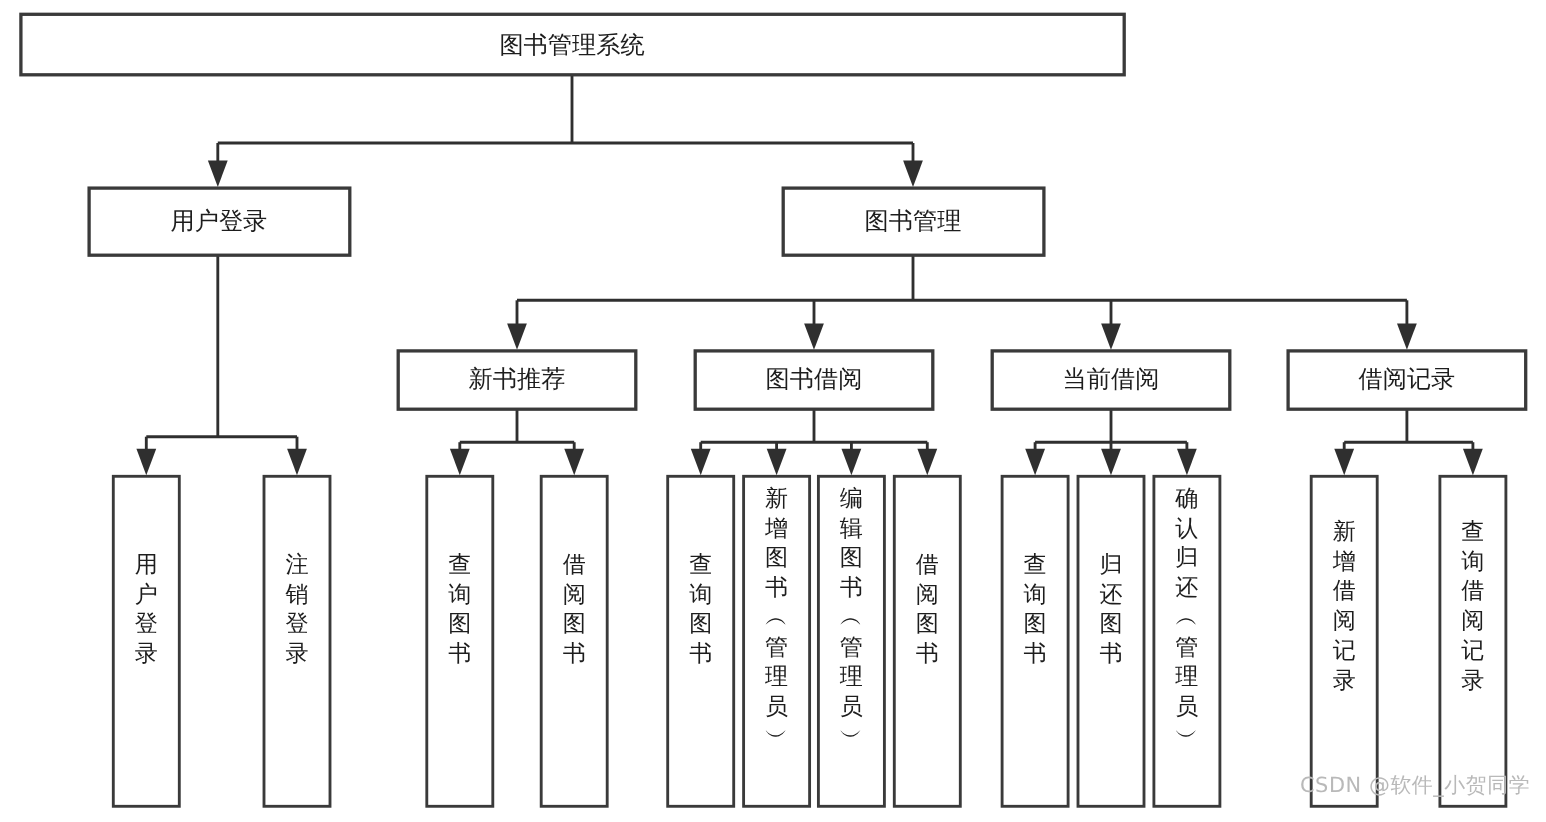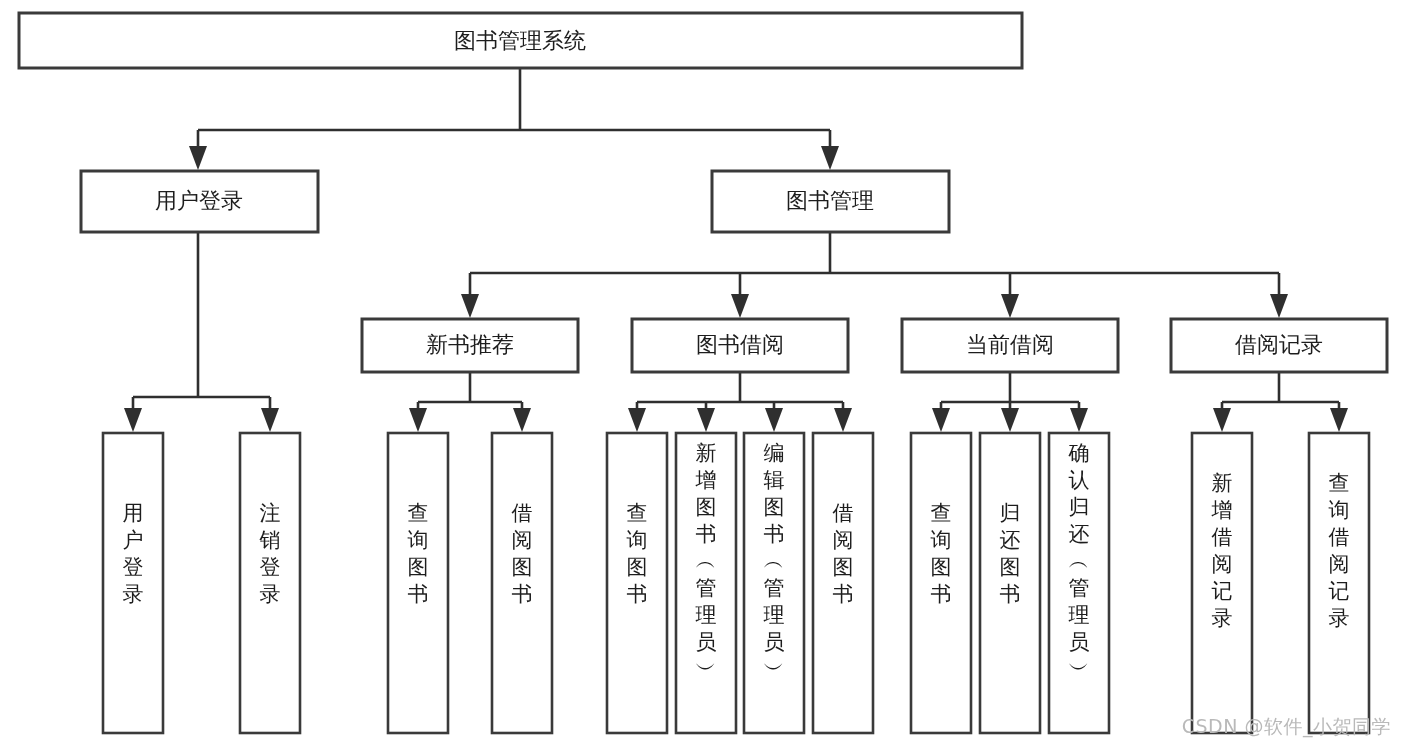--- a/index.html
+++ b/index.html
@@ -56,21 +56,21 @@
   }
   .leaf-label {
     font-family: "DejaVu Sans", "Liberation Sans", sans-serif;
     font-size: 21px;
     fill: #1d1d1d;
     text-anchor: middle;
   }
   .watermark-text {
     position: absolute;
     right: 14px;
-    bottom: 7px;
+    bottom: 20px;
     font-family: "DejaVu Sans", "Liberation Sans", sans-serif;
     font-size: 19px;
     color: #b9b9b9;
     letter-spacing: 0.5px;
     white-space: nowrap;
     user-select: none;
     margin-left: 16px;
   }
 </style>
 </head>

